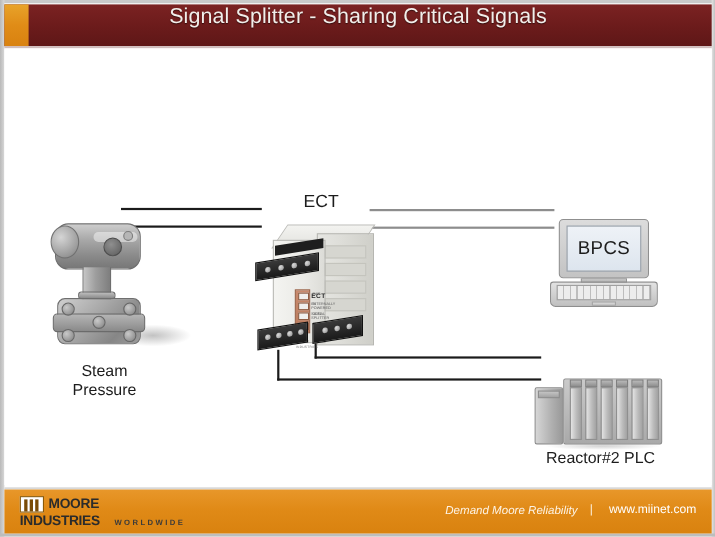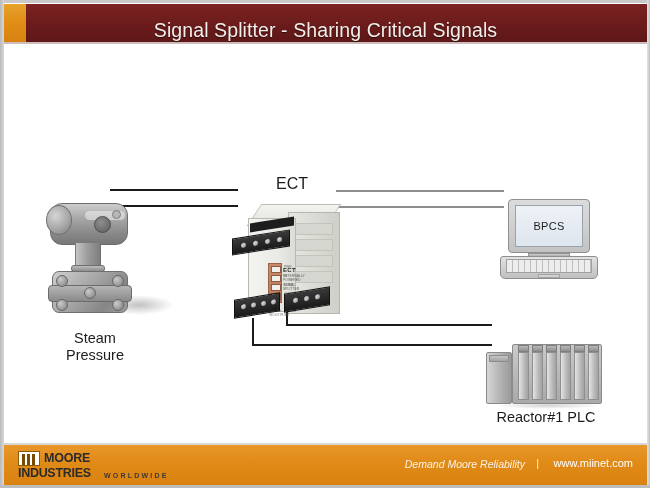--- a/index.html
+++ b/index.html
@@ -16,21 +16,21 @@
                background:linear-gradient(to left,#c2c2c2,#e3e3e3);}
   .frame-top{position:absolute;left:0;top:0;width:650px;height:3px;
              background:#c9c9c9;}
   .frame-bottom{position:absolute;left:0;bottom:0;width:650px;height:3px;
                 background:#bdbdbd;}
 
   
   #header{position:absolute;left:4px;top:4px;width:643px;height:38px;
           background:#6e1d1d;
           background:linear-gradient(to bottom,#7b2222 0%,#6b1b1b 55%,#5e1717 100%);
-          display:flex;align-items:flex-end;justify-content:center;}
+          display:flex;align-items:flex-start;justify-content:center;}
   #header-accent{position:absolute;left:4px;top:4px;width:22px;height:38px;
           background:linear-gradient(to bottom,#e8a32a 0%,#e08c17 50%,#d98210 100%);}
   #header-title{color:#f2eeea;font-size:19.5px;letter-spacing:.1px;
           text-shadow:0 1px 1px rgba(0,0,0,.55);white-space:nowrap;
           position:relative;z-index:3;}
   #header-underline{position:absolute;left:4px;top:42px;width:643px;height:2px;
           background:#cfbdbd;}
 
   
   #canvas{position:absolute;left:4px;top:44px;width:643px;height:397px;
@@ -139,21 +139,21 @@
 
   
   #bpcs{position:absolute;left:496px;top:155px;width:98px;height:90px;}
   .lap-lid{position:absolute;left:8px;top:0px;width:82px;height:54px;border-radius:4px;
       background:linear-gradient(to bottom,#dcdcdc,#c3c3c3);
       border:1px solid #8f8f8f;box-sizing:border-box;}
   .lap-screen{position:absolute;left:6px;top:5px;width:68px;height:42px;
       background:linear-gradient(to bottom,#eef2f7,#dde5ee);
       border:1px solid #9aa3ad;box-sizing:border-box;display:flex;
       align-items:center;justify-content:center;}
-  .lap-screen span{font-size:11px;color:#1d1d1d;letter-spacing:.3px;}
+  .lap-screen span{font-size:17px;color:#1d1d1d;letter-spacing:.3px;}
   .lap-hinge{position:absolute;left:28px;top:54px;width:42px;height:4px;
       background:linear-gradient(to bottom,#cdcdcd,#aeaeae);border:1px solid #949494;box-sizing:border-box;}
   .lap-base{position:absolute;left:0px;top:57px;width:98px;height:23px;border-radius:3px 3px 5px 5px;
       background:linear-gradient(to bottom,#e2e2e2,#c0c0c0);border:1px solid #8e8e8e;box-sizing:border-box;}
   .lap-kb{position:absolute;left:6px;top:60px;width:86px;height:14px;
       background:repeating-linear-gradient(to right,#ededed 0 5px,#bdbdbd 5px 6px),
                  repeating-linear-gradient(to bottom,#ededed 0 3px,#bfbfbf 3px 4px);
       border:1px solid #a0a0a0;box-sizing:border-box;}
   .lap-pad{position:absolute;left:38px;top:75px;width:22px;height:4px;
       background:#d2d2d2;border:1px solid #a4a4a4;box-sizing:border-box;}
@@ -296,21 +296,21 @@
       <div class="plc-modtop" style="left:46px;"></div>
       <div class="plc-mod" style="left:60px;"></div>
       <div class="plc-modtop" style="left:60px;"></div>
       <div class="plc-mod" style="left:74px;"></div>
       <div class="plc-modtop" style="left:74px;"></div>
       <div class="plc-mod" style="left:88px;"></div>
       <div class="plc-modtop" style="left:88px;"></div>
       <div class="plc-mod" style="left:102px;"></div>
       <div class="plc-modtop" style="left:102px;"></div>
     </div>
-    <div class="dlabel" id="label-plc">Reactor#1 PLC</div>
+    <div class="dlabel" id="label-plc">Reactor#2 PLC</div>
 
   </div>
 
   <div id="footer-shadowline"></div>
   <div id="footer">
     <div id="footer-tagline">Demand Moore Reliability</div>
     <div id="logo">
       <div class="logo-mark">
           <i></i>
           <i></i>

